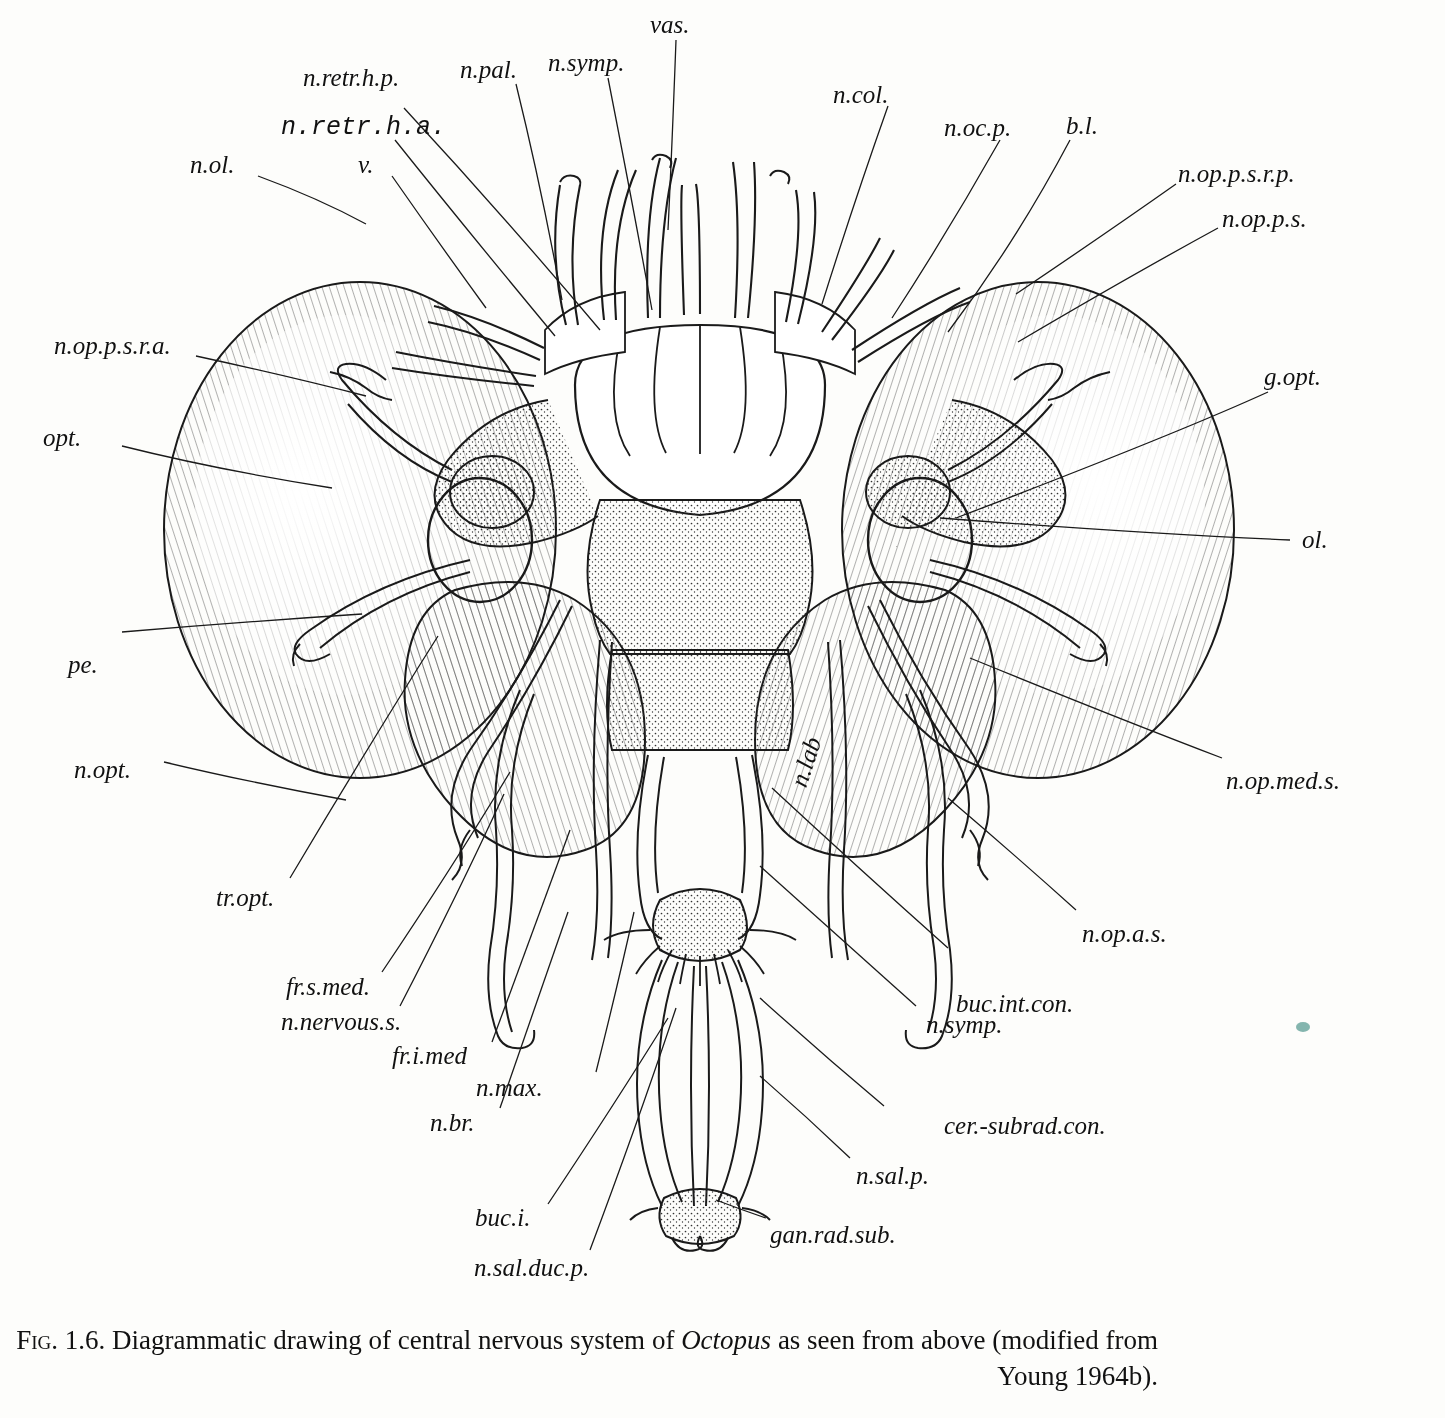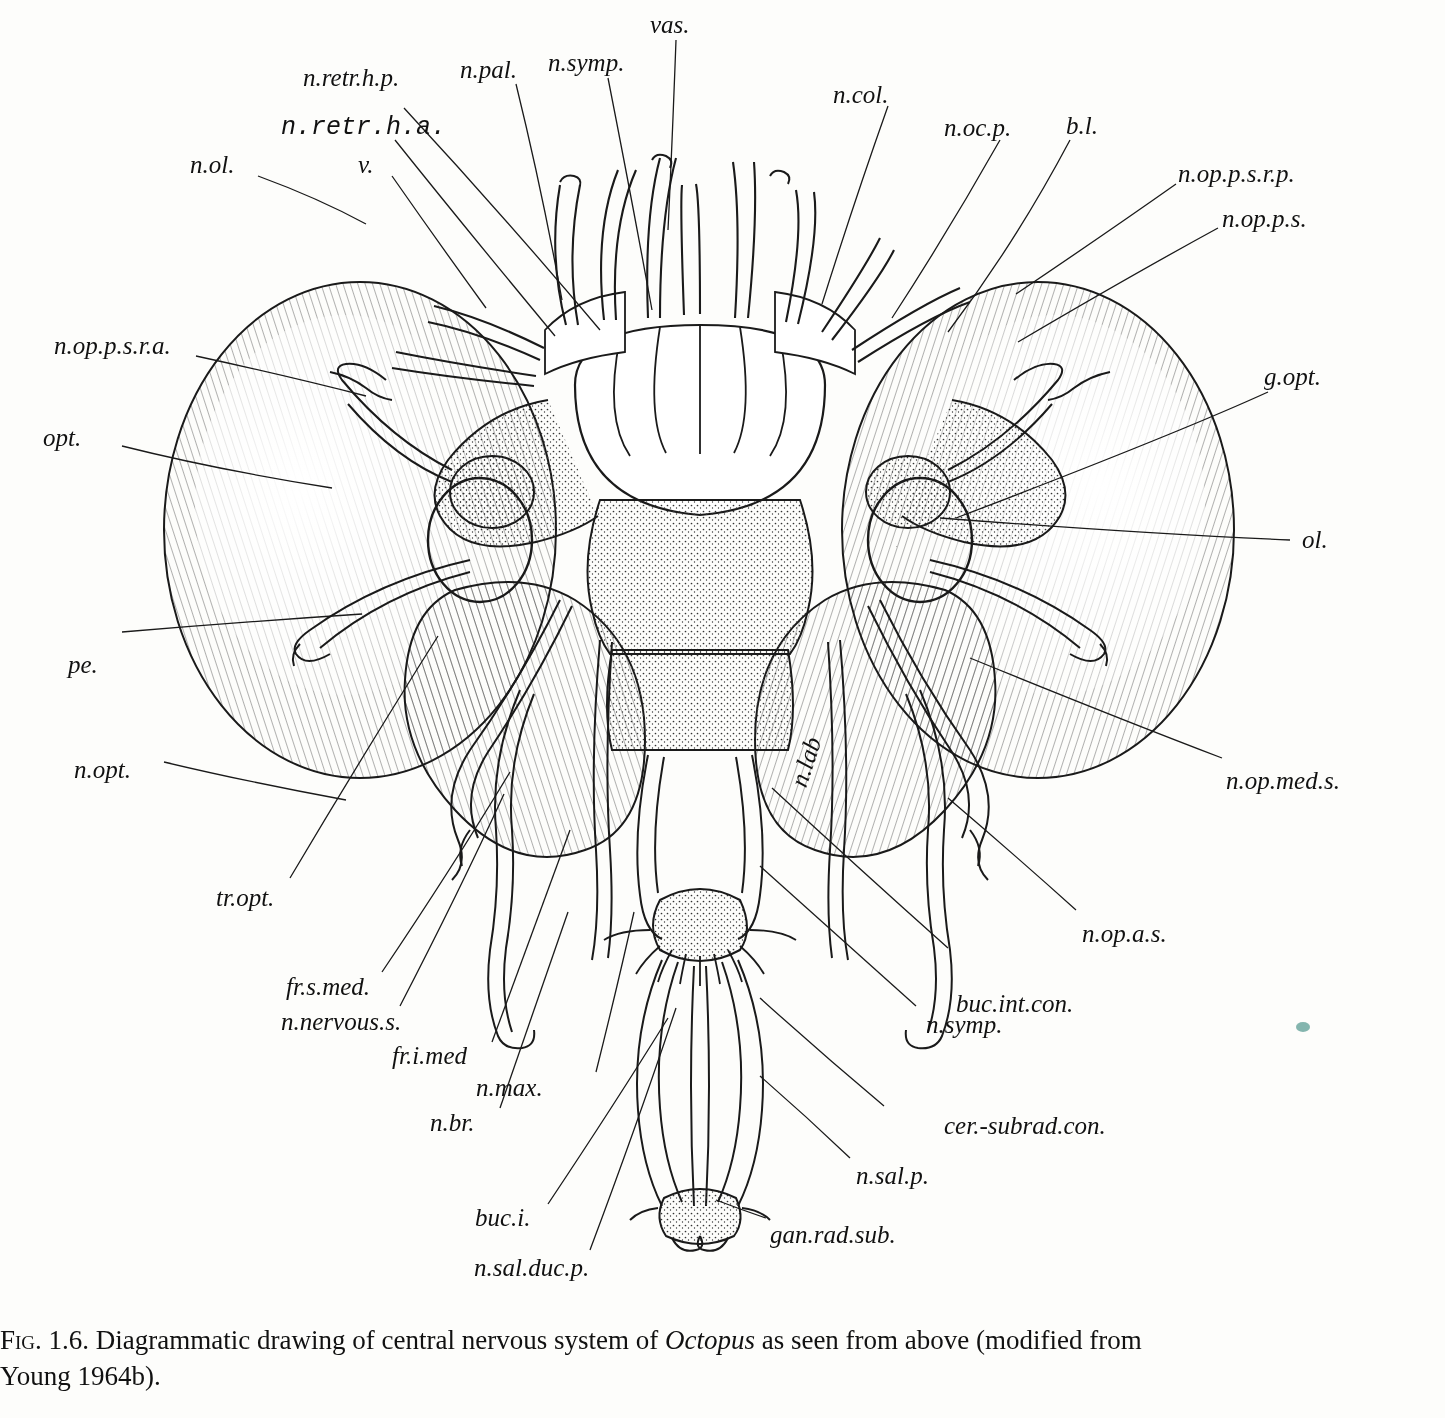--- a/index.html
+++ b/index.html
@@ -38,21 +38,21 @@
   }
   .lbl.rot {
     transform: rotate(-72deg);
     transform-origin: left top;
   }
   #caption {
     position: absolute;
     left: 0;
     top: 1322px;
     width: 1158px;
-    text-align: left;
+    text-align: right;
     font-family: "Liberation Serif", serif;
     font-size: 27px;
     color: #111;
     line-height: 1.35;
   }
   #caption .sc {
     font-variant: small-caps;
   }
   #caption i {
     font-style: italic;

